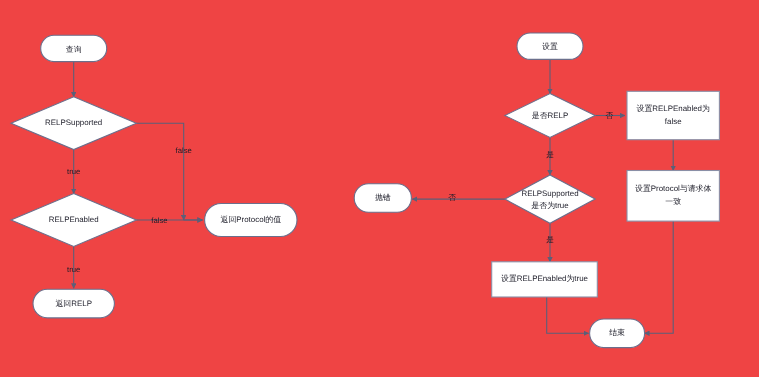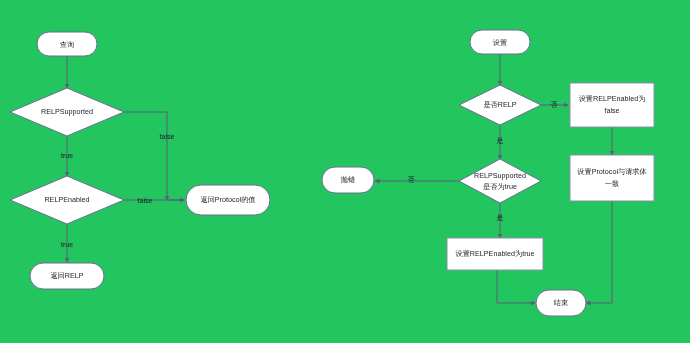--- a/index.html
+++ b/index.html
@@ -8,21 +8,21 @@
     padding: 0;
     background: #ffffff;
   }
   body {
     font-family: "Liberation Sans", "DejaVu Sans", sans-serif;
   }
   #canvas-wrap {
     position: relative;
     width: 690px;
     height: 343px;
-    background: #22c55e;
+    background: #ef4444;
     overflow: hidden;
   }
   svg#flow {
     display: block;
     width: 690px;
     height: 343px;
   }
   .node-shape {
     fill: #ffffff;
     stroke: #6b6f8c;

